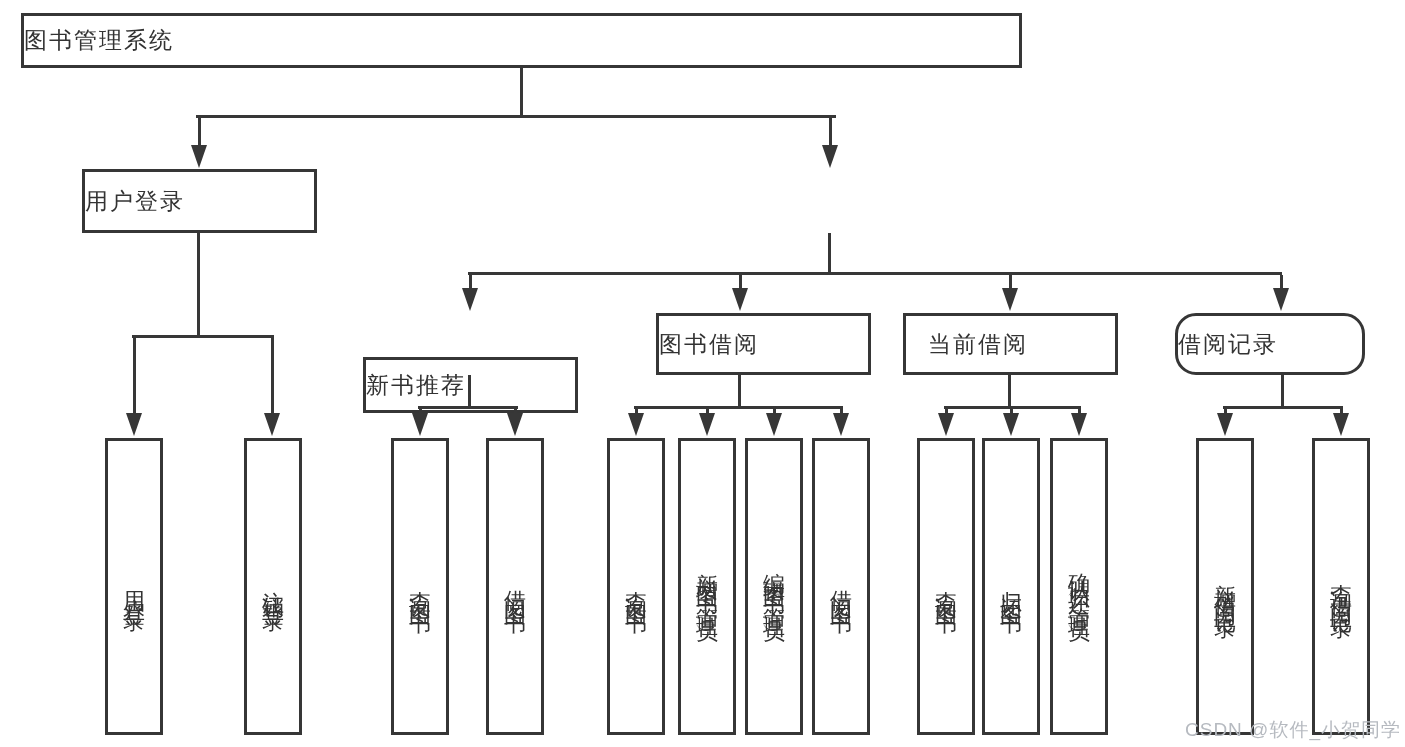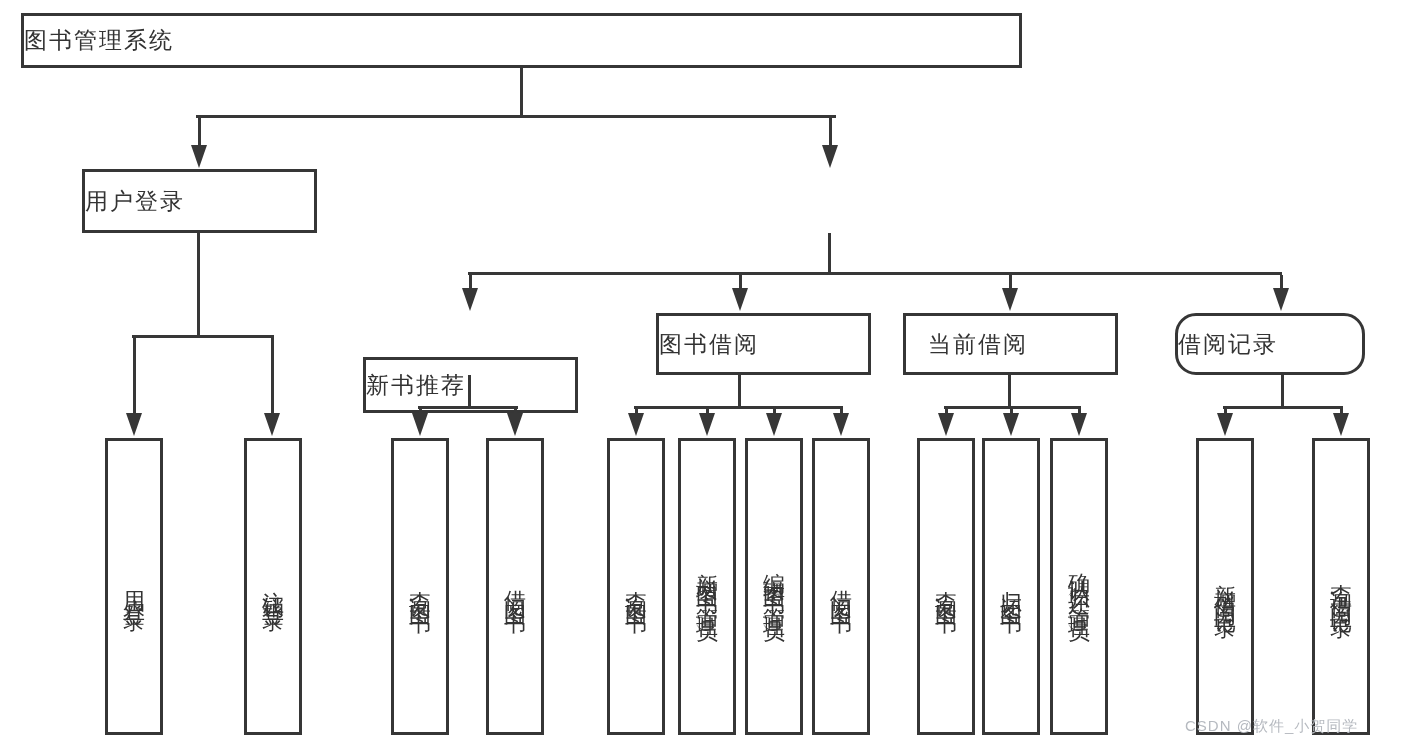--- a/index.html
+++ b/index.html
@@ -39,21 +39,21 @@
   .drop{position:absolute;width:17px;}
   .drop .stem{position:absolute;left:7px;top:0;bottom:20px;width:3px;background:var(--line);}
   .drop .head{
     position:absolute;left:0;bottom:0;width:0;height:0;
     border-left:8.5px solid transparent;
     border-right:8.5px solid transparent;
     border-top:23px solid var(--line);
   }
   .watermark{
     position:absolute;
-    font-size:15px;
+    font-size:19px;
     color:#b6bac0;
     letter-spacing:1px;
     white-space:nowrap;
     z-index:5;
   }
 </style>
 </head>
 <body>
 
 <div id="canvas">

